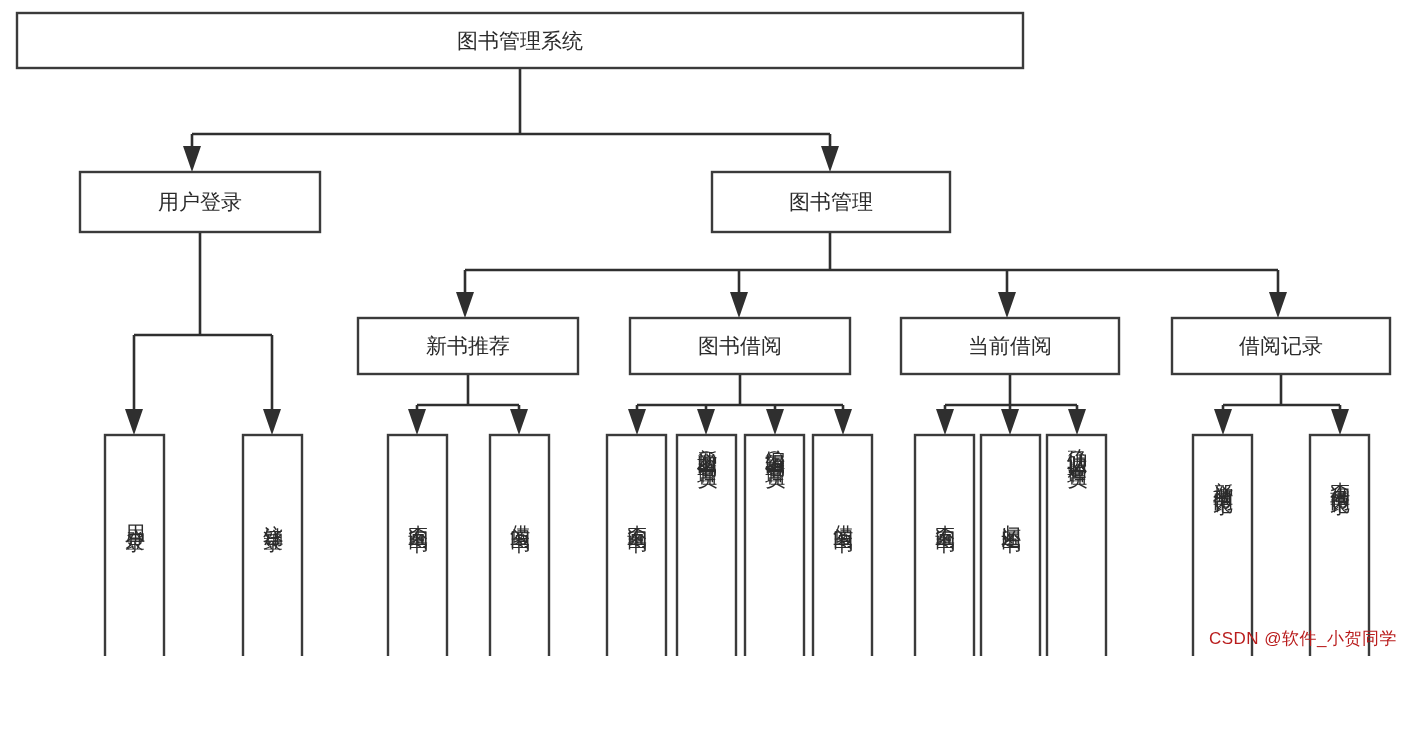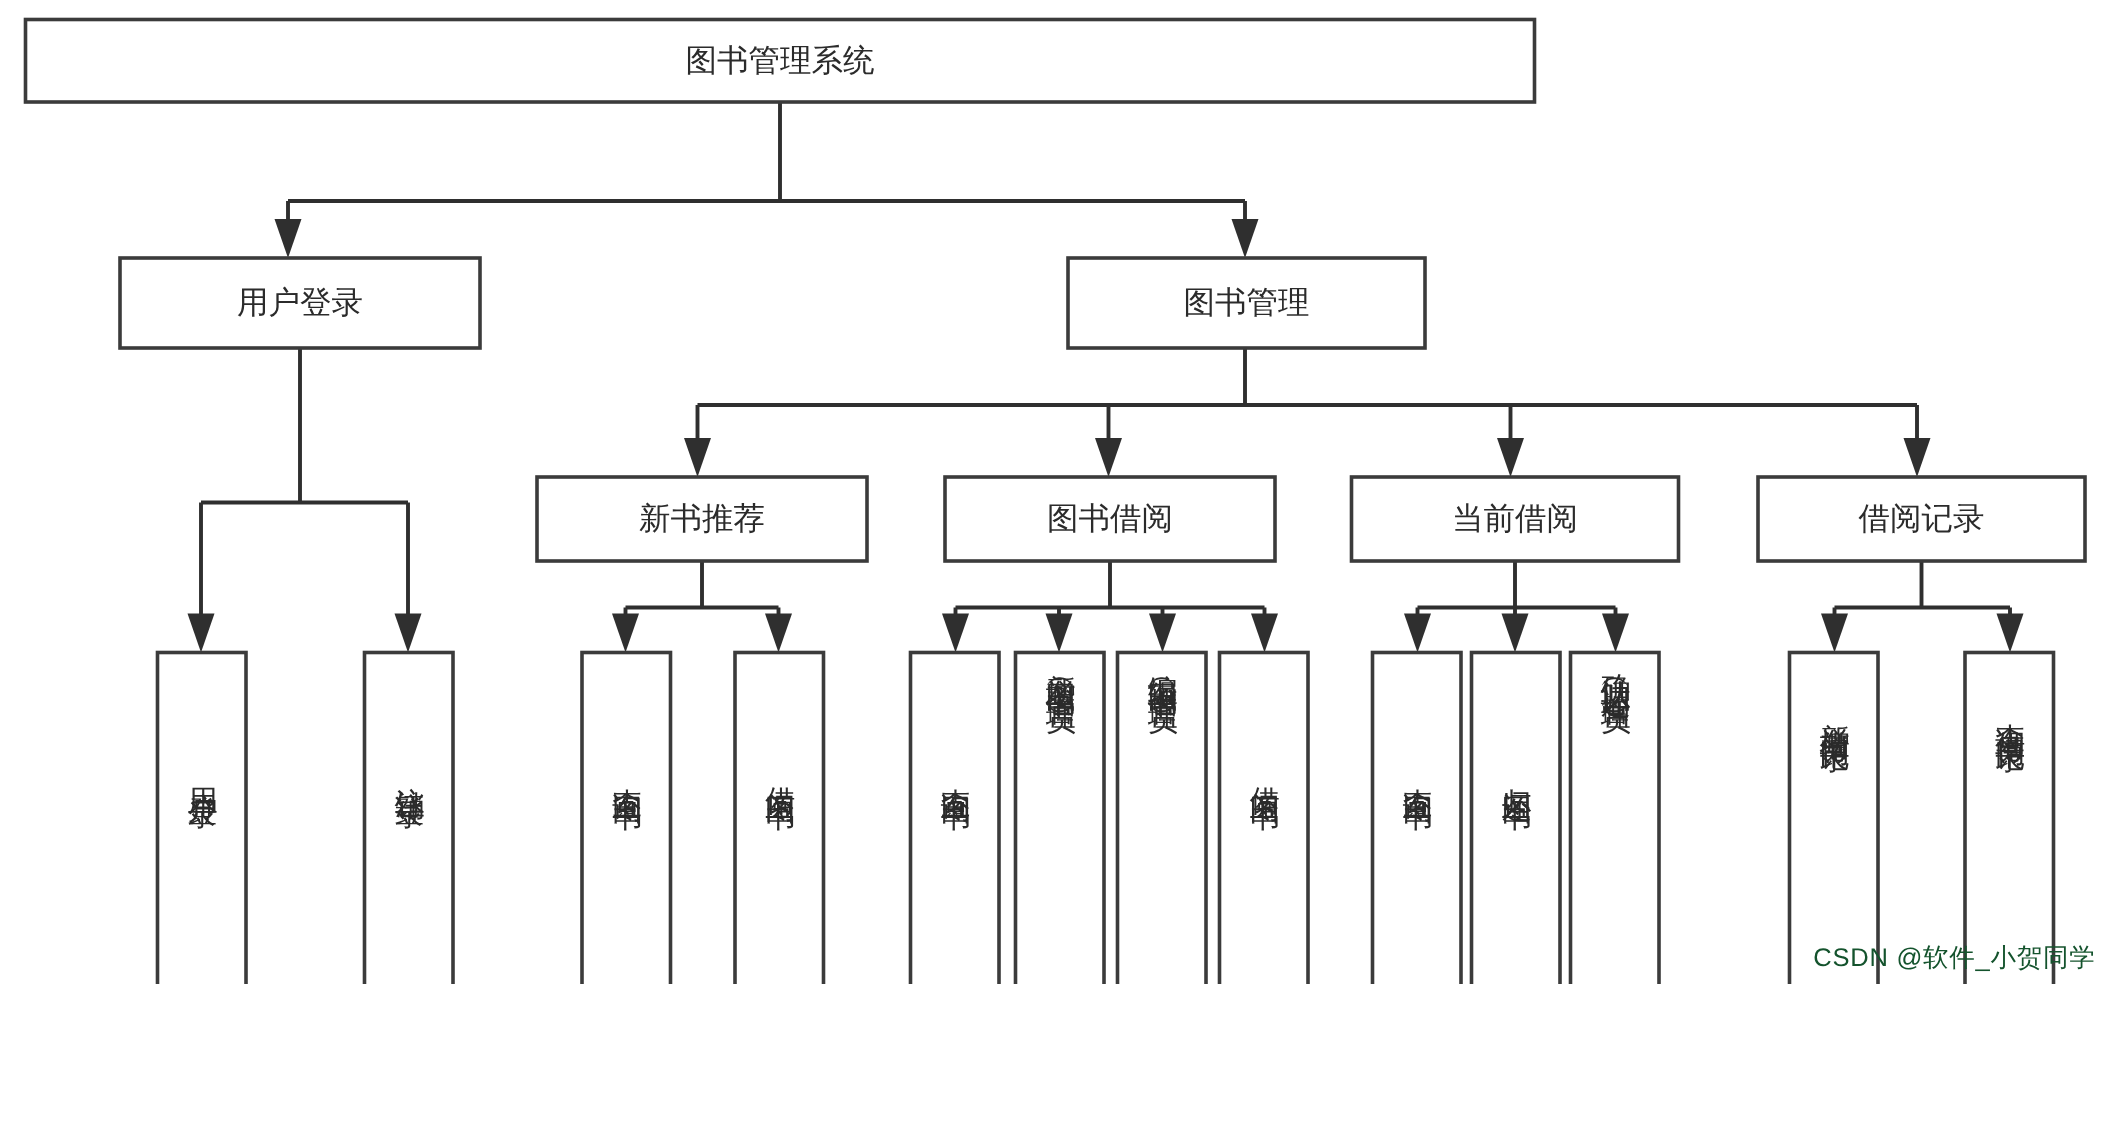--- a/index.html
+++ b/index.html
@@ -50,21 +50,21 @@
   .arrow-head {
     fill: #2f2f2f;
     stroke: none;
   }
   .watermark {
     position: absolute;
     right: 8px;
     bottom: 6px;
     font-family: "Liberation Sans", "DejaVu Sans", sans-serif;
     font-size: 17px;
-    color: #14532d;
+    color: #b91c1c;
     white-space: nowrap;
     letter-spacing: 0.5px;
     pointer-events: none;
   }
 </style>
 </head>
 <body>
 
 <div id="diagram-root">
 

